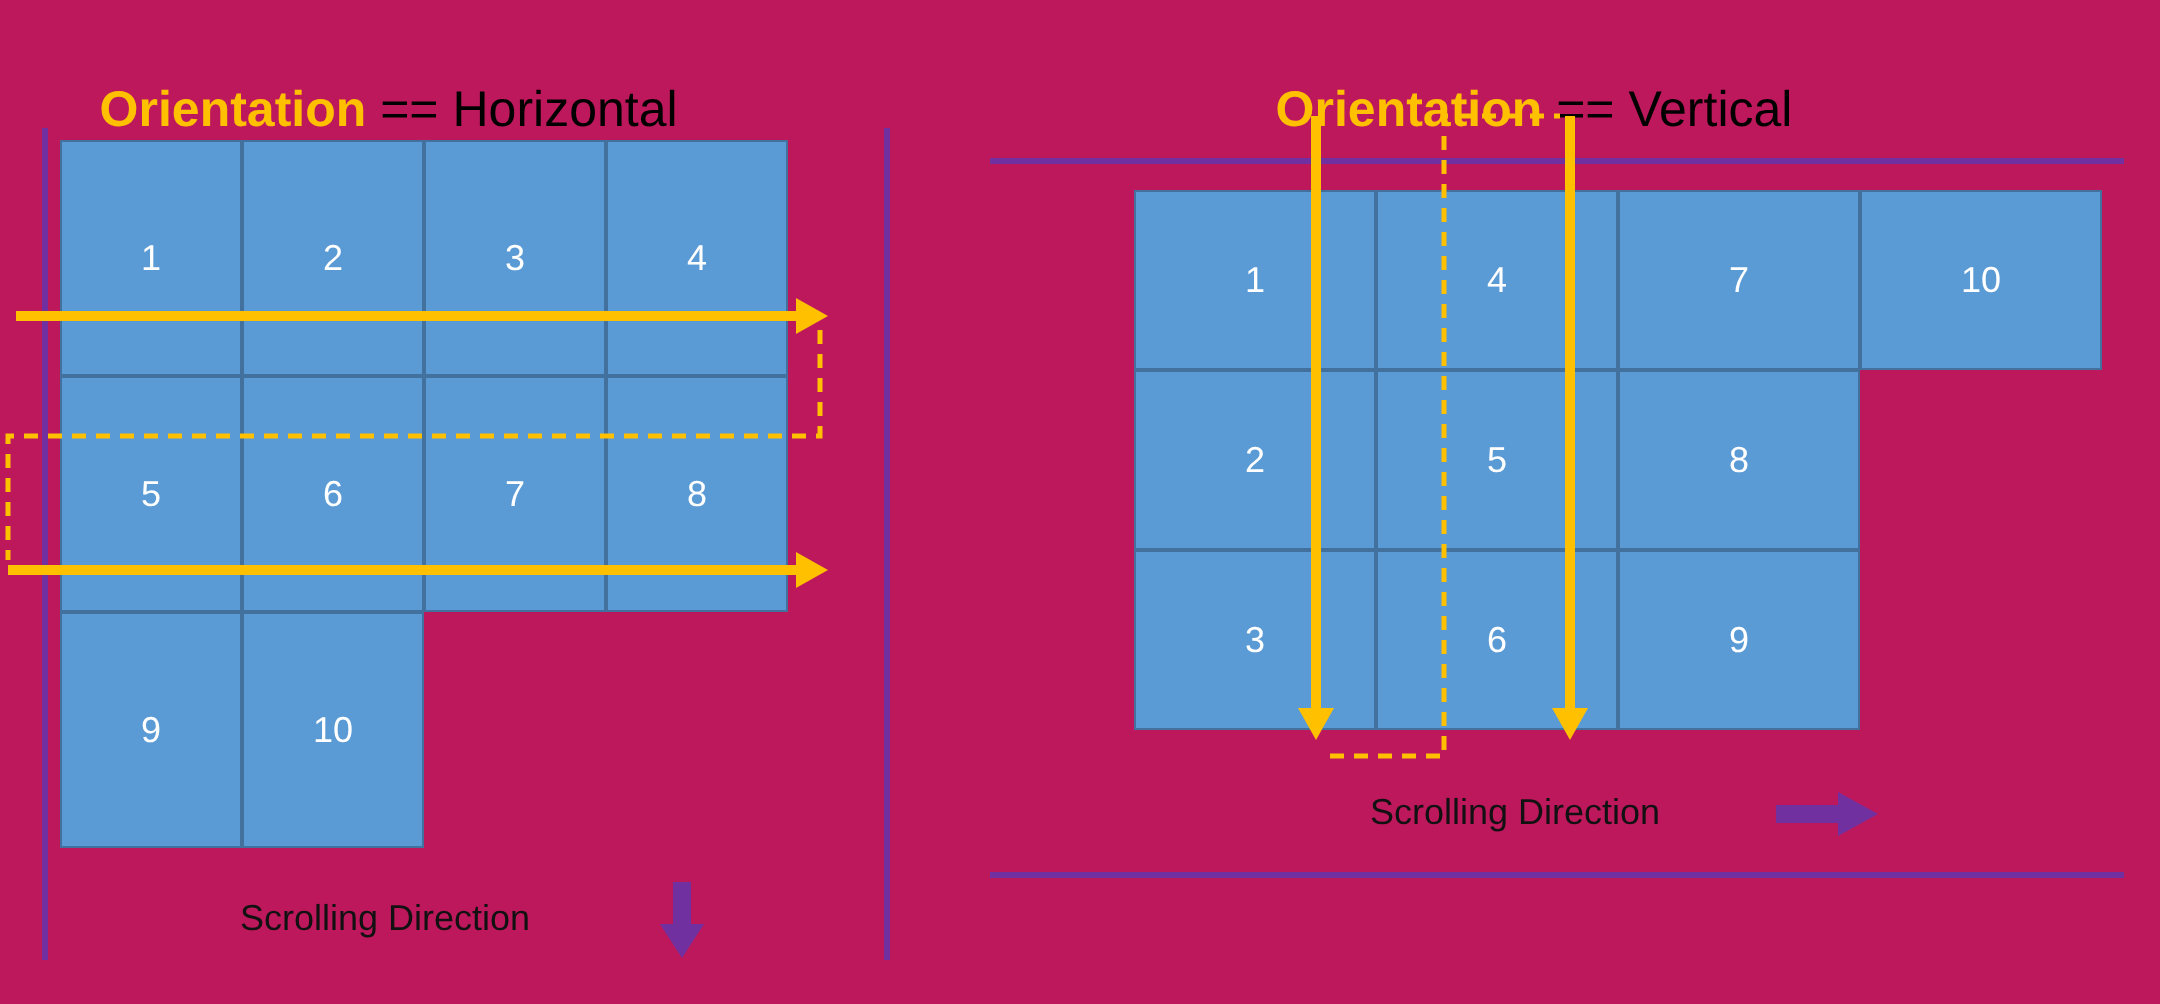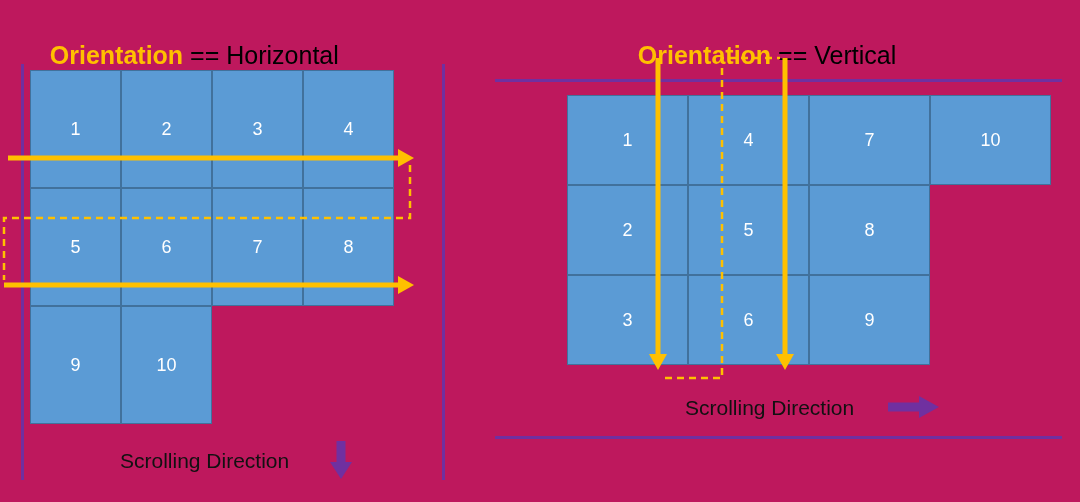--- a/index.html
+++ b/index.html
@@ -41,21 +41,21 @@
     position: absolute;
     left: 0; top: 0;
     width: 1080px;
     height: 502px;
     z-index: 2;
     pointer-events: none;
   }
 
   .scroll-label {
     position: absolute;
-    font-size: 21px;
+    font-size: 18px;
     color: #111111;
     z-index: 3;
     text-align: center;
   }
 </style>
 </head>
 <body>
 
 <div class="canvas">
 

